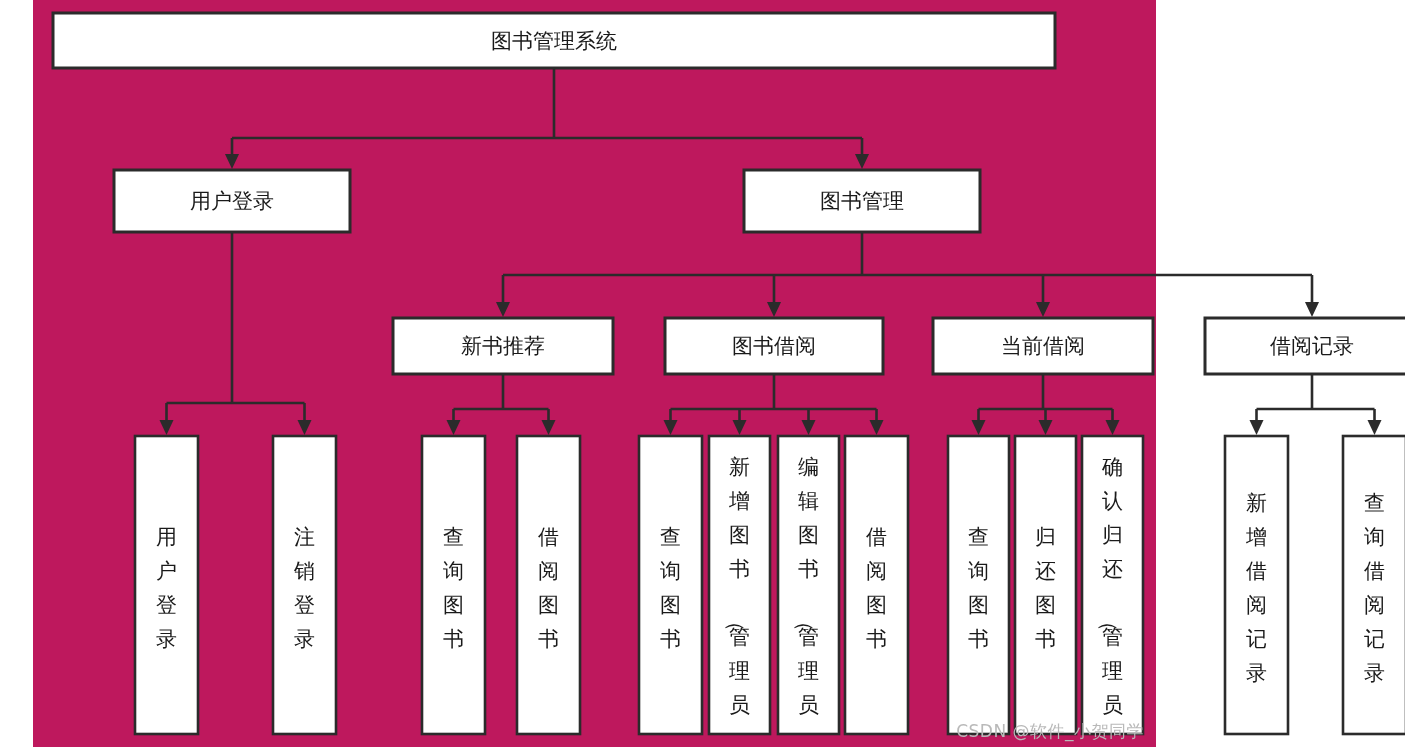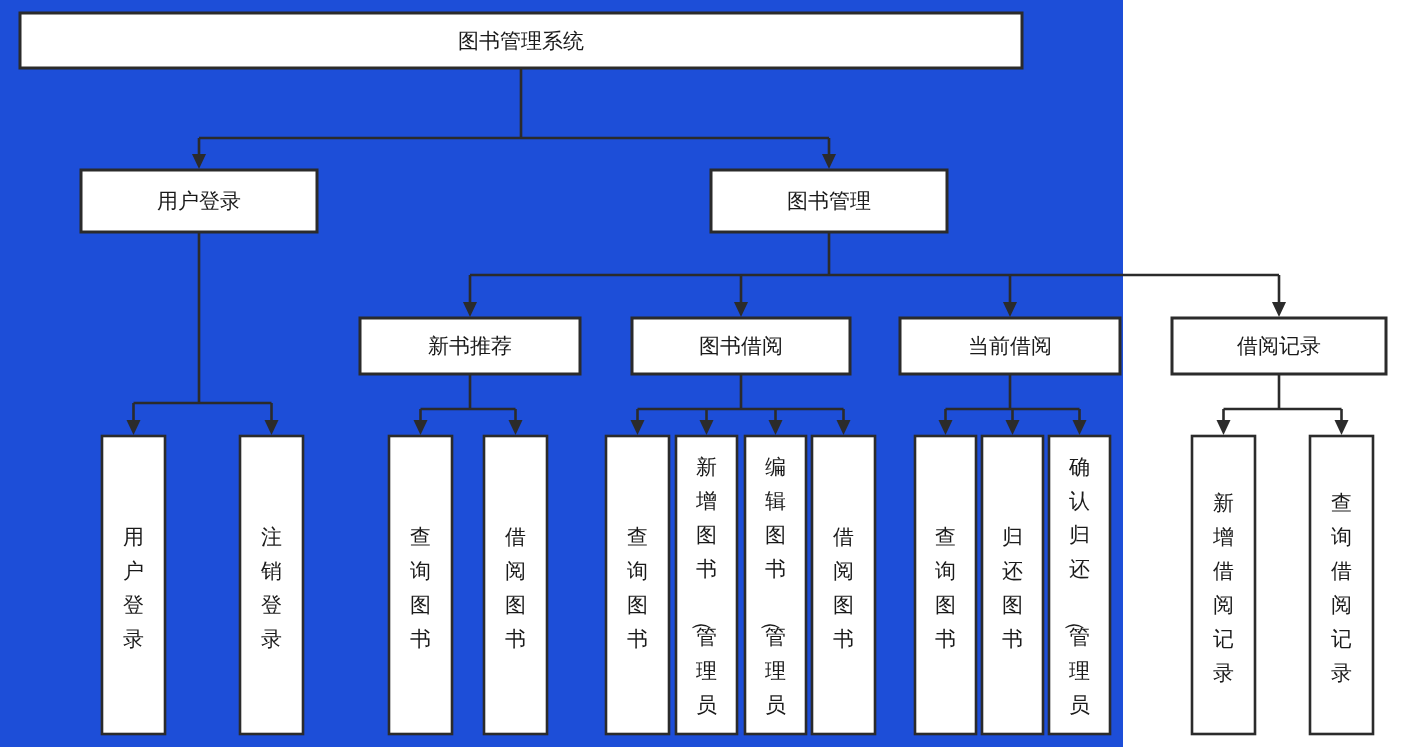--- a/index.html
+++ b/index.html
@@ -11,21 +11,22 @@
   body {
     width: 1405px;
     height: 747px;
     font-family: "DejaVu Sans", "Liberation Sans", sans-serif;
     overflow: hidden;
   }
   #diagram-root {
     position: relative;
     width: 1123px;
     height: 747px;
-    background: #1d4ed8;
+    background: #be185d;
+    margin-left: 33px;
   }
   svg#tree-svg {
     position: absolute;
     left: 0;
     top: 0;
     width: 1405px;
     height: 747px;
     display: block;
   }
   .node-box {
@@ -220,13 +221,14 @@
         <g>
           <rect x="1192" y="436" width="63" height="298" class="node-box thin"></rect>
           <text x="1223.5" y="509.52" class="node-label-v"><tspan x="1223.5" dy="0">新</tspan><tspan x="1223.5" dy="34">增</tspan><tspan x="1223.5" dy="34">借</tspan><tspan x="1223.5" dy="34">阅</tspan><tspan x="1223.5" dy="34">记</tspan><tspan x="1223.5" dy="34">录</tspan></text>
         </g>
         <g>
           <rect x="1310" y="436" width="63" height="298" class="node-box thin"></rect>
           <text x="1341.5" y="509.52" class="node-label-v"><tspan x="1341.5" dy="0">查</tspan><tspan x="1341.5" dy="34">询</tspan><tspan x="1341.5" dy="34">借</tspan><tspan x="1341.5" dy="34">阅</tspan><tspan x="1341.5" dy="34">记</tspan><tspan x="1341.5" dy="34">录</tspan></text>
         </g>
       </g>
   </svg>
+  <div class="watermark">CSDN @软件_小贺同学</div>
 </div>
 
 </body></html>

